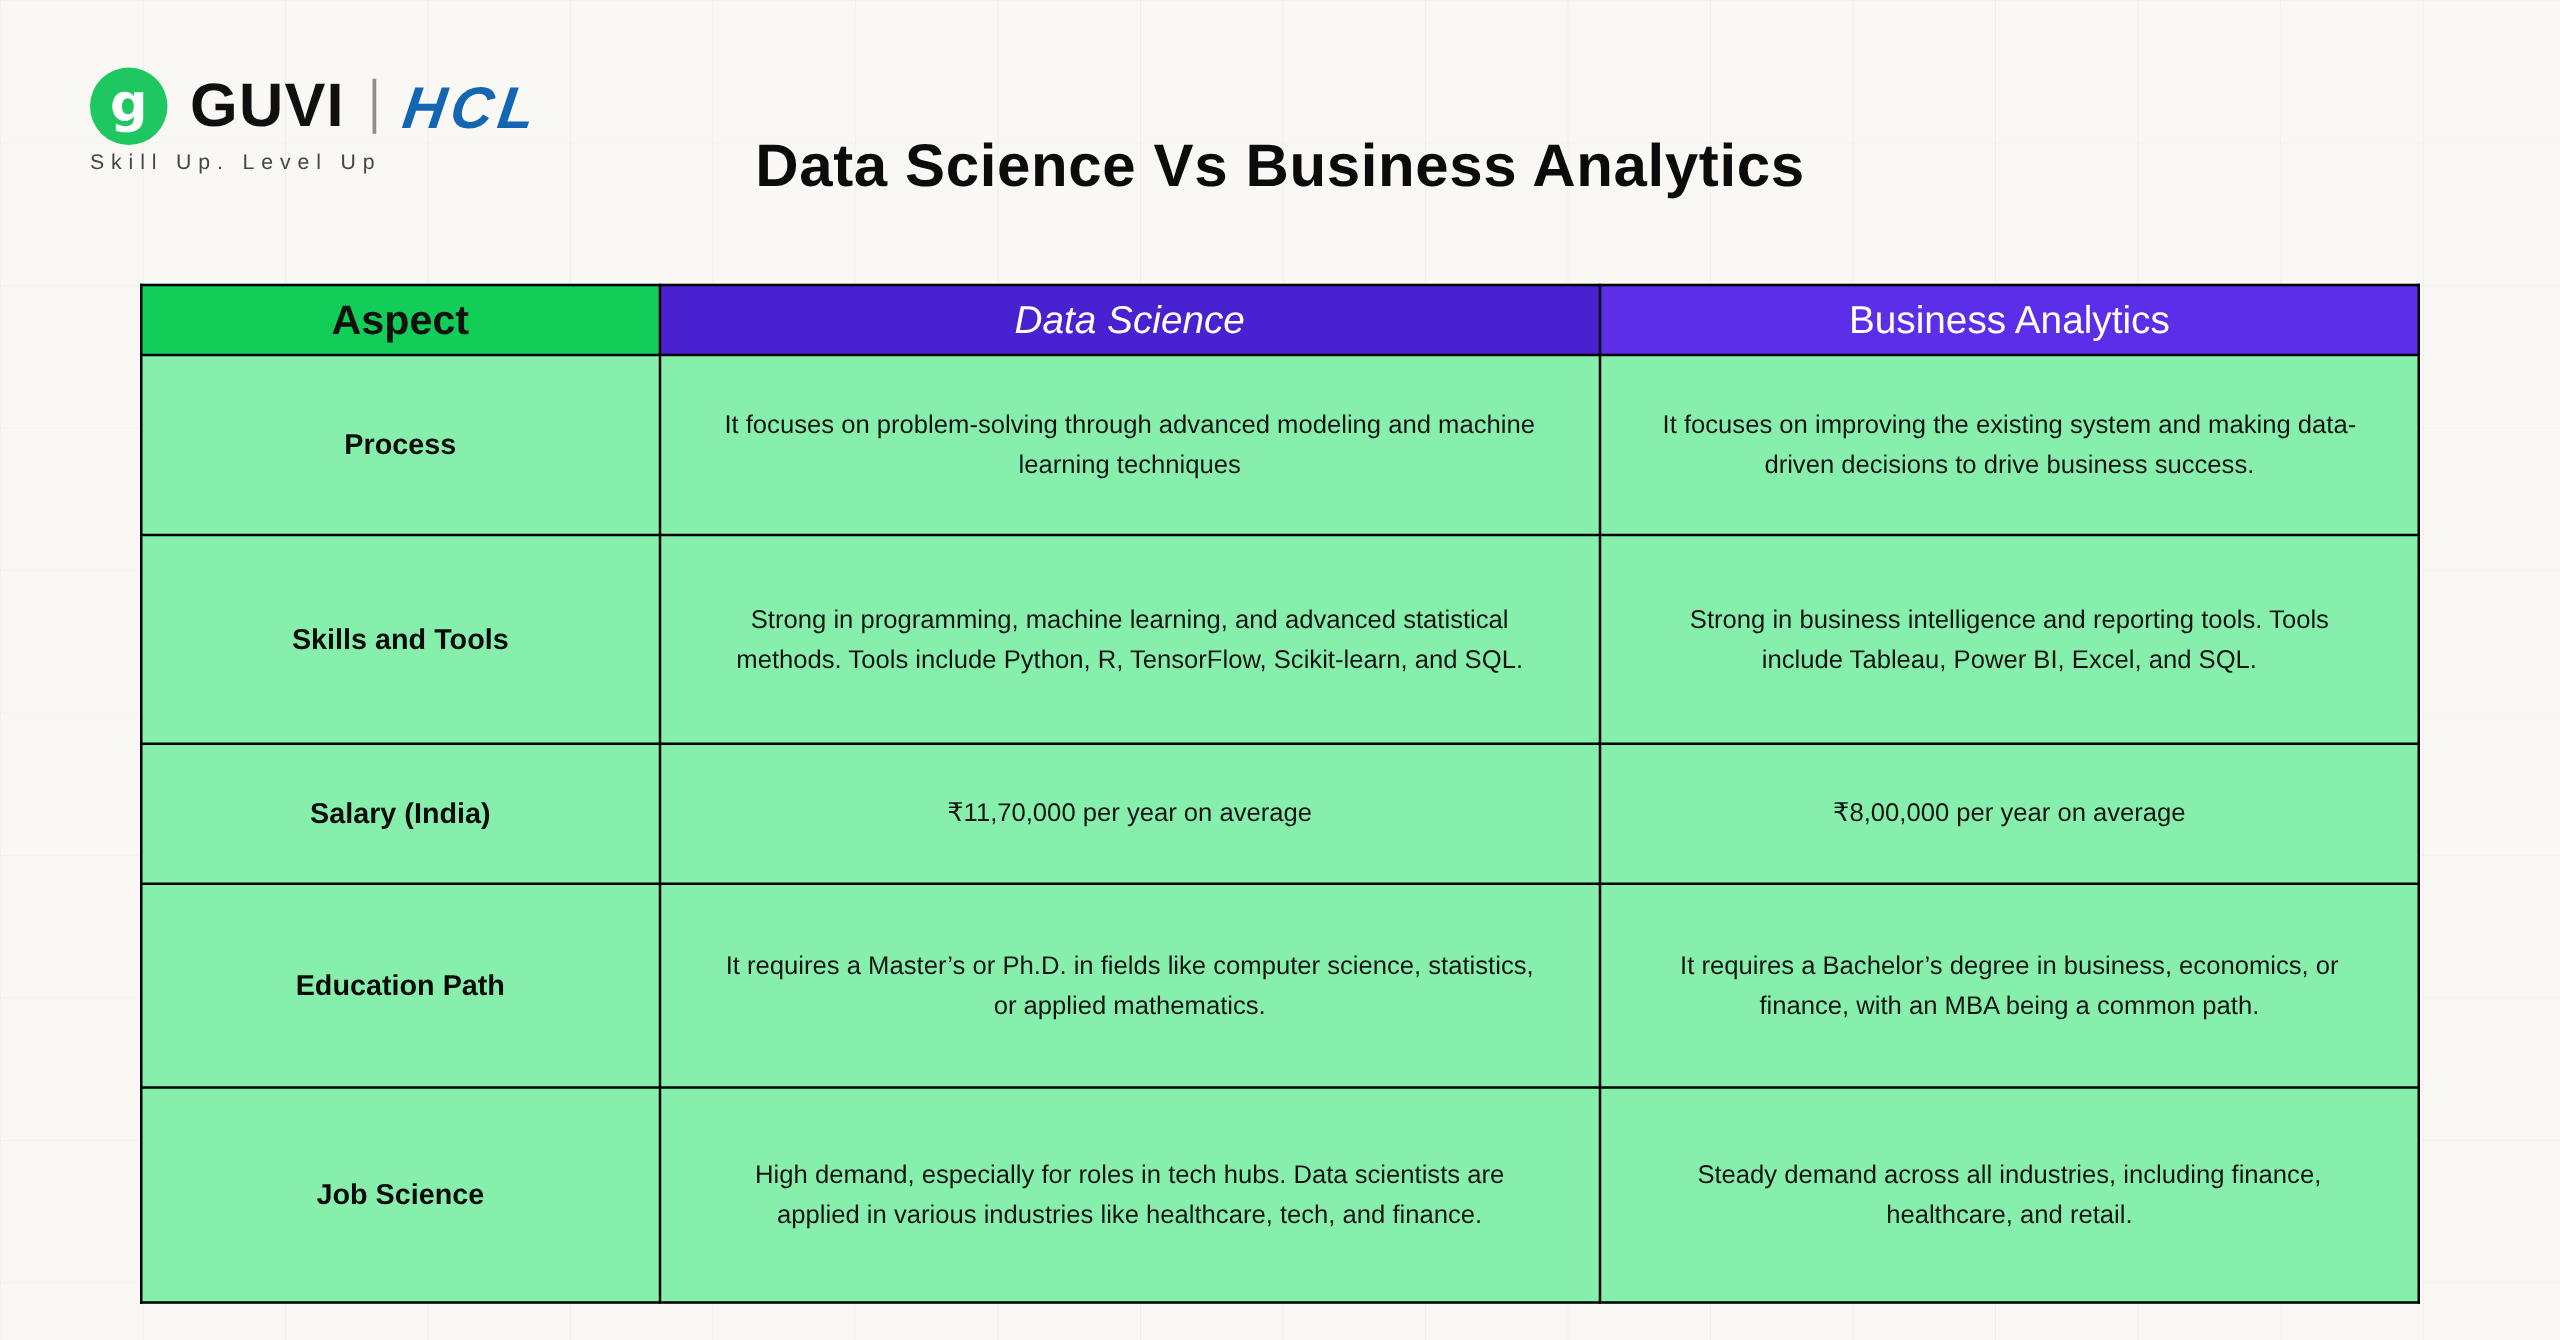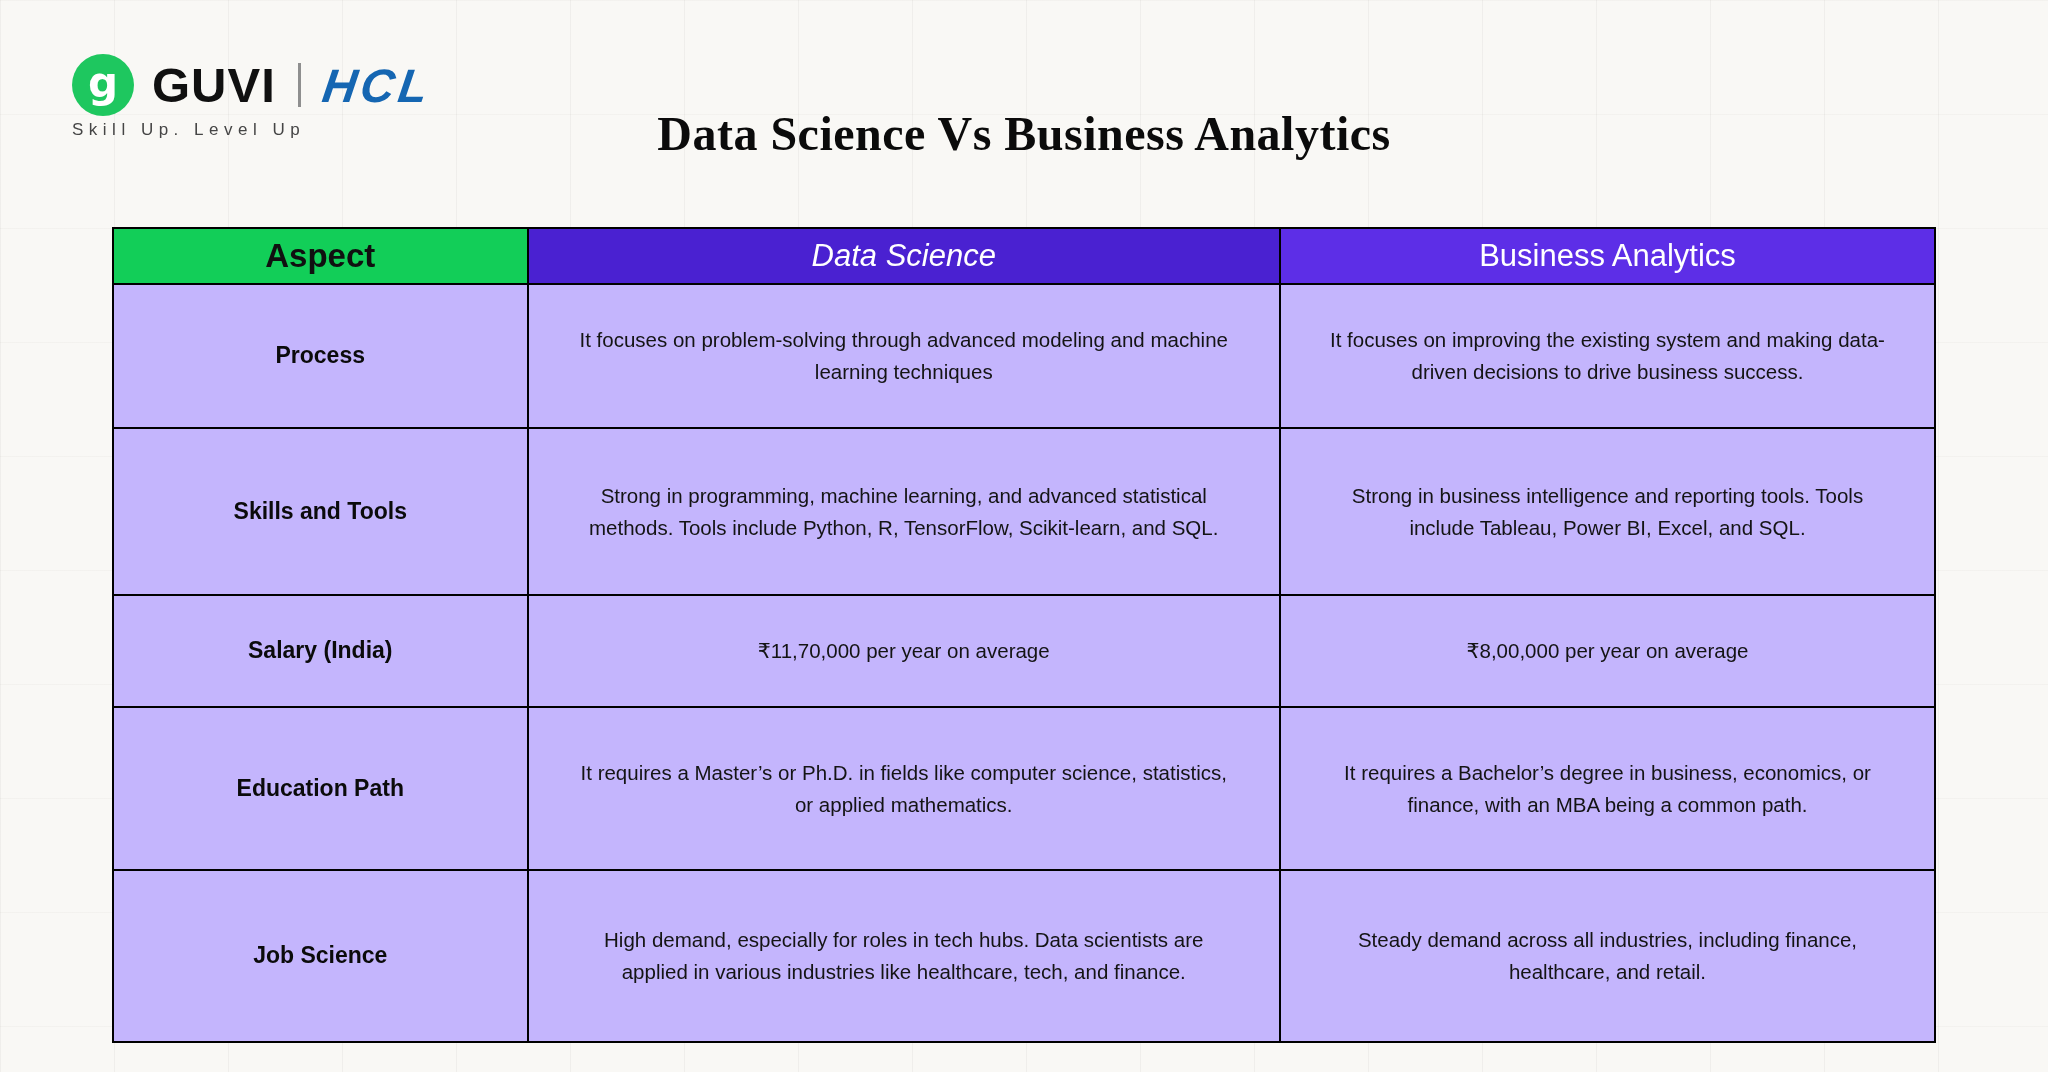--- a/index.html
+++ b/index.html
@@ -23,27 +23,27 @@
     color:#ffffff;padding-bottom:4px;box-sizing:border-box;
   }
   .guvi-text{font-size:49px;font-weight:800;color:#101010;letter-spacing:1px;line-height:1;}
   .logo-divider{width:3px;height:44px;background:#8f8f8f;margin:0 4px;}
   .hcl-text{font-size:47px;font-weight:800;font-style:italic;letter-spacing:4px;line-height:1;transform:skewX(-8deg);}
   .tagline{margin-top:4px;font-size:17px;font-weight:500;letter-spacing:5.5px;color:#454545;}
 
   
   .page-title{
     position:absolute;top:106px;left:0;width:100%;
-    text-align:center;font-size:48px;font-weight:800;color:#0b0b0b;letter-spacing:0.5px;font-family:Liberation Serif, serif;
+    text-align:center;font-size:48px;font-weight:800;color:#0b0b0b;letter-spacing:0.5px;
   }
 
   
   table.comparison{
     position:absolute;left:112px;top:227px;width:1824px;height:800px;
-    border-collapse:collapse;table-layout:fixed;background:#c4b5fd;
+    border-collapse:collapse;table-layout:fixed;background:#86efac;
   }
   table.comparison col.c-aspect{width:22.75%;}
   table.comparison col.c-ds{width:41.3%;}
   table.comparison col.c-ba{width:35.95%;}
   table.comparison th,table.comparison td{
     border:2px solid #000000;text-align:center;vertical-align:middle;
   }
   table.comparison thead tr{height:56px;}
   table.comparison th{font-size:31px;font-weight:500;}
   table.comparison th.th-aspect{font-weight:600;font-size:33px;}

